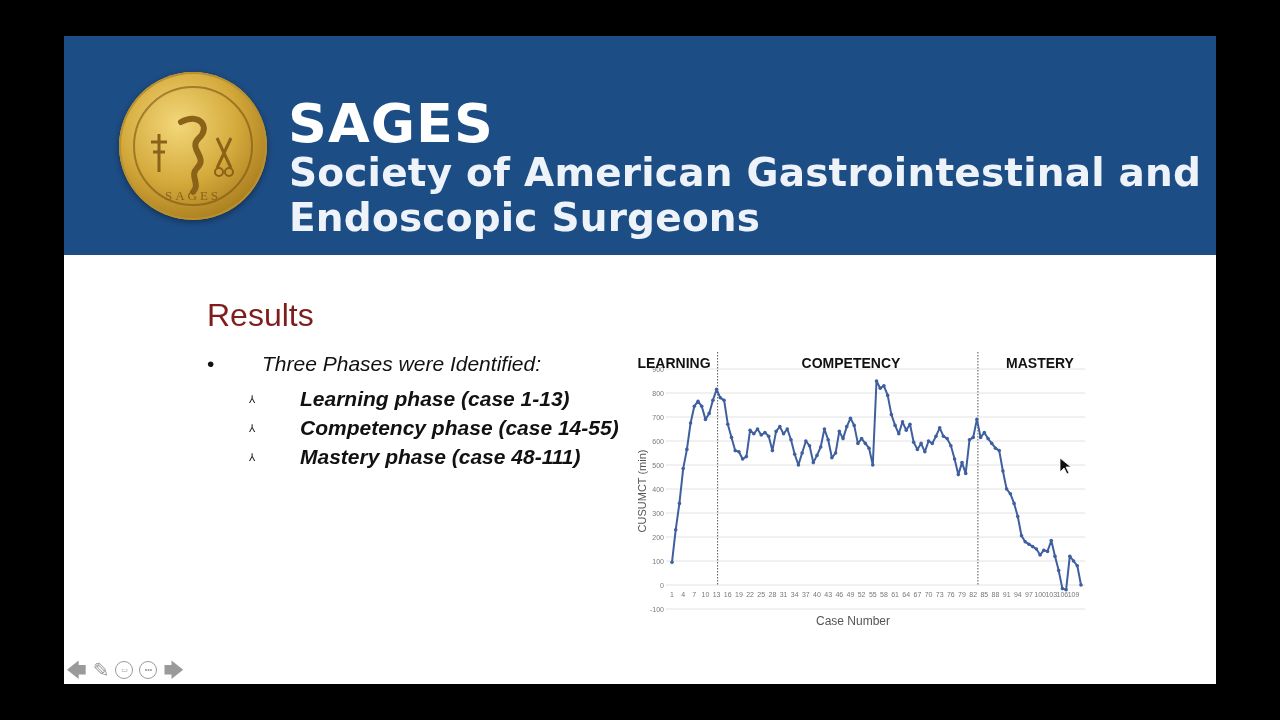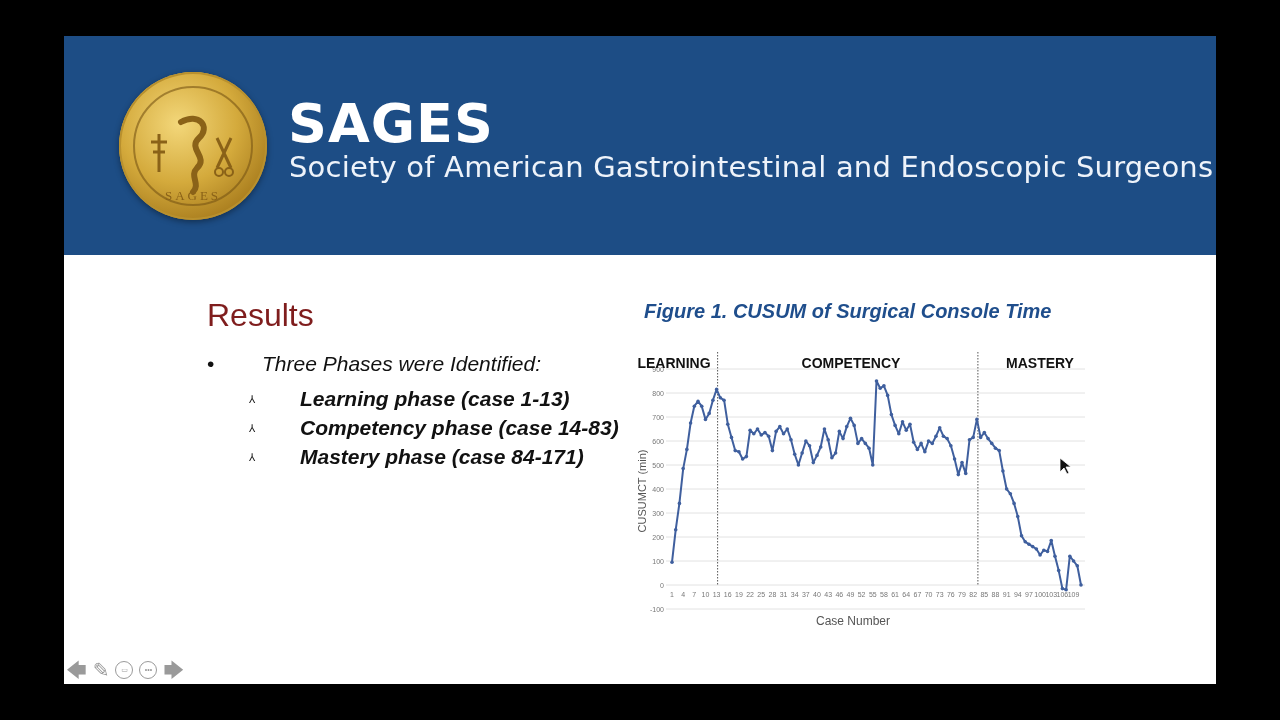--- a/index.html
+++ b/index.html
@@ -7,21 +7,21 @@
   .slide{position:absolute;left:64px;top:36px;width:1152px;height:648px;background:#fff;overflow:hidden;}
   .header{position:absolute;left:0;top:0;width:1152px;height:219px;background:#1d4d85;}
   .logo{position:absolute;left:55px;top:36px;width:148px;height:148px;border-radius:50%;
         background:radial-gradient(circle at 40% 35%,#f3d77a 0%,#d4aa3c 45%,#a67a1c 80%,#7a5510 100%);
         box-shadow:0 0 0 2px #b8902e inset, 0 2px 6px rgba(0,0,0,.4);}
   .logo-inner{position:absolute;left:14px;top:14px;width:120px;height:120px;border-radius:50%;
         border:2px solid rgba(120,85,20,.6);box-sizing:border-box;}
   .logo-text{position:absolute;left:0;right:0;bottom:16px;text-align:center;font-size:13px;letter-spacing:3px;color:#8a6218;font-family:"Liberation Serif",serif;}
   .logo svg{position:absolute;left:0;top:0;}
   .title{position:absolute;left:224px;top:56px;color:#fff;font-weight:bold;font-size:54px;letter-spacing:1px;font-family:"DejaVu Sans",sans-serif;}
-  .subtitle{position:absolute;left:225px;top:114px;color:#eef3fa;font-size:29px;font-family:"DejaVu Sans",sans-serif;font-weight:400;letter-spacing:.2px;}
+  .subtitle{position:absolute;left:225px;top:114px;color:#eef3fa;font-size:39px;font-family:"DejaVu Sans",sans-serif;font-weight:700;letter-spacing:.2px;}
   .results{position:absolute;left:143px;top:261px;font-size:32px;color:#7f1d1d;font-family:"Liberation Sans",sans-serif;}
   .bullet-main{position:absolute;left:143px;top:316px;font-size:21px;font-style:italic;color:#111;}
   .bullet-main .dot{position:absolute;left:0;top:0;font-style:normal;}
   .bullet-main .txt{position:absolute;left:55px;top:0;white-space:nowrap;font-style:italic;}
   .sub{position:absolute;left:185px;font-size:21px;font-style:italic;color:#111;white-space:nowrap;}
   .sub .mk{position:absolute;left:0;top:4px;font-size:11px;font-style:normal;}
   .sub .txt{position:absolute;left:51px;top:0;font-weight:bold;}
   .fig-title{position:absolute;left:580px;top:264px;font-size:20px;font-weight:bold;font-style:italic;color:#1f4e8c;white-space:nowrap;}
   .chart{position:absolute;left:560px;top:310px;}
   .nav{position:absolute;left:2px;top:624px;display:flex;gap:6px;align-items:center;}
@@ -54,28 +54,27 @@
     <span class="dot">•</span>
     <span class="txt">Three Phases were Identified:</span>
   </div>
 
   <div class="sub" style="top:351px">
     <span class="mk">⅄</span>
     <span class="txt">Learning phase (case 1-13)</span>
   </div>
   <div class="sub" style="top:380px">
     <span class="mk">⅄</span>
-    <span class="txt">Competency phase (case 14-83)</span>
+    <span class="txt">Competency phase (case 14-55)</span>
   </div>
   <div class="sub" style="top:409px">
     <span class="mk">⅄</span>
-    <span class="txt">Mastery phase (case 84-171)</span>
-  </div>
-
-  <div class="fig-title">Figure 1. CUSUM of Surgical Console Time</div>
+    <span class="txt">Mastery phase (case 48-111)</span>
+  </div>
+
 
   <svg class="chart" id="chart" width="480" height="290">
       <line x1="42" x2="461" y1="263" y2="263" stroke="#e2e2e2" stroke-width="1"></line>
       <text x="40" y="266" font-size="7" fill="#777" text-anchor="end" font-family="Liberation Sans, sans-serif">-100</text>
       <line x1="42" x2="461" y1="239" y2="239" stroke="#e2e2e2" stroke-width="1"></line>
       <text x="40" y="242" font-size="7" fill="#777" text-anchor="end" font-family="Liberation Sans, sans-serif">0</text>
       <line x1="42" x2="461" y1="215" y2="215" stroke="#e2e2e2" stroke-width="1"></line>
       <text x="40" y="218" font-size="7" fill="#777" text-anchor="end" font-family="Liberation Sans, sans-serif">100</text>
       <line x1="42" x2="461" y1="191" y2="191" stroke="#e2e2e2" stroke-width="1"></line>
       <text x="40" y="194" font-size="7" fill="#777" text-anchor="end" font-family="Liberation Sans, sans-serif">200</text>

